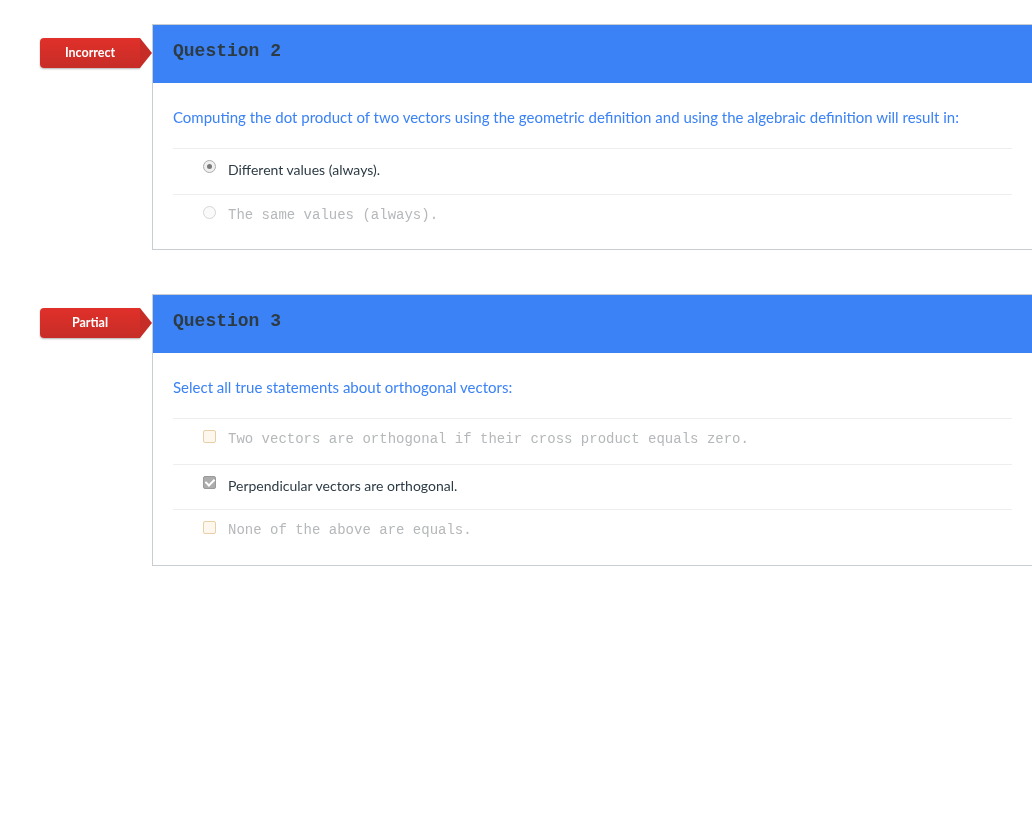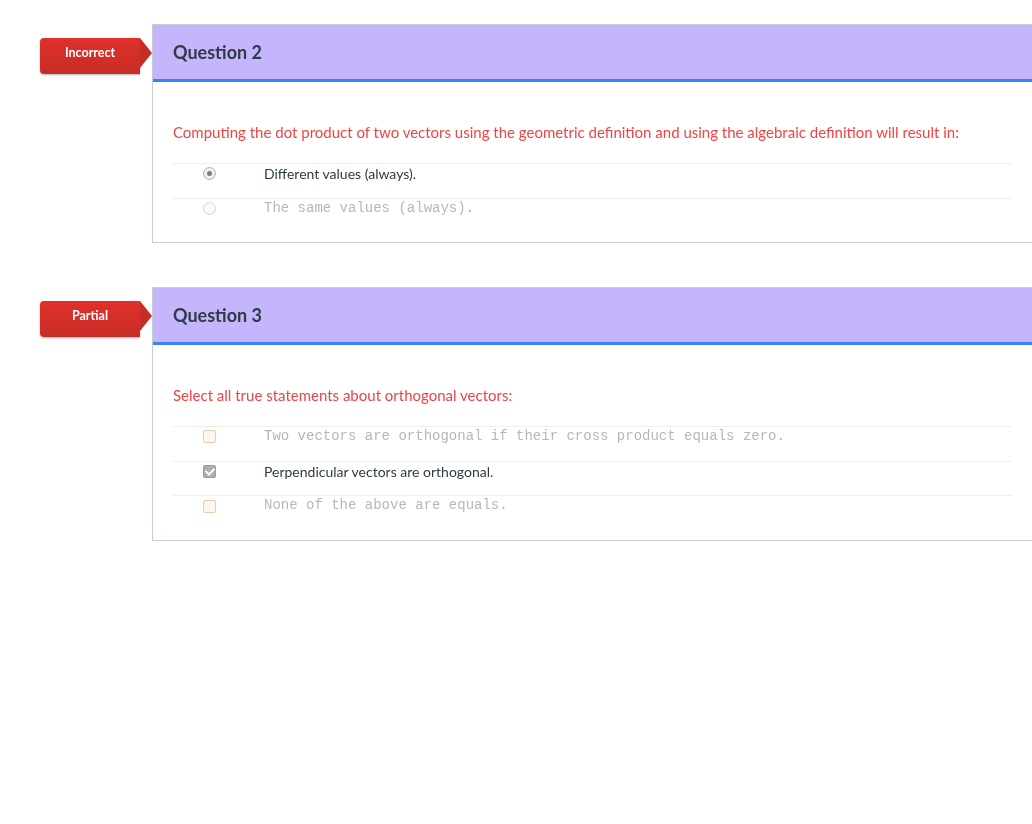--- a/index.html
+++ b/index.html
@@ -23,21 +23,21 @@
       margin-left: 152px;
     }
     .status-badge {
       position: absolute;
       left: -112px;
       top: 14px;
       background: linear-gradient(to bottom, #e0302a, #c72d27);
       color: #fff;
       font-weight: bold;
       font-size: 12.5px;
-      height: 36px;
+      height: 30px;
       line-height: 30px;
       min-width: 100px;
       text-align: center;
       border-radius: 4px 0 0 4px;
       padding: 0 10px;
       box-shadow: 0 1px 2px rgba(0,0,0,0.3);
     }
     .status-badge::after {
       content: '';
       position: absolute;
@@ -47,45 +47,43 @@
       height: 0;
       border-top: 15px solid transparent;
       border-bottom: 15px solid transparent;
       border-left: 12px solid #c72d27;
     }
     .question-card {
       border: 1px solid #c7cdd1;
       border-right: none;
     }
     .question-header {
-      background: #c4b5fd;
-      border-bottom: 3px solid #3b82f6;
+      background: #3b82f6;
+      border-bottom: 6px solid #3b82f6;
       padding: 16px 20px;
+      font-family: Liberation Mono, monospace;
     }
     .question-title {
       font-size: 18px;
       font-weight: bold;
       color: #2d3b45;
     }
     .question-body {
       padding: 25px 20px 10px 20px;
     }
     .question-prompt {
       font-size: 15px;
-      color: #ef4444;
+      color: #3b82f6;
       padding-bottom: 22px;
-      margin-top: 16px;
     }
     .answer-row {
       display: flex;
-      align-items: center;
-      padding: 0 0 14px 30px;
+      padding: 11px 0 14px 30px;
       border-top: 1px solid #eeeeee;
       font-size: 14px;
-      gap: 36px;
     }
     .answer-row.selected {
       color: #2d3b45;
     }
     .answer-row.unselected {
       color: #b5b8ba;
       font-family: Liberation Mono, monospace;
     }
     .radio-icon, .checkbox-icon {
       width: 13px;

